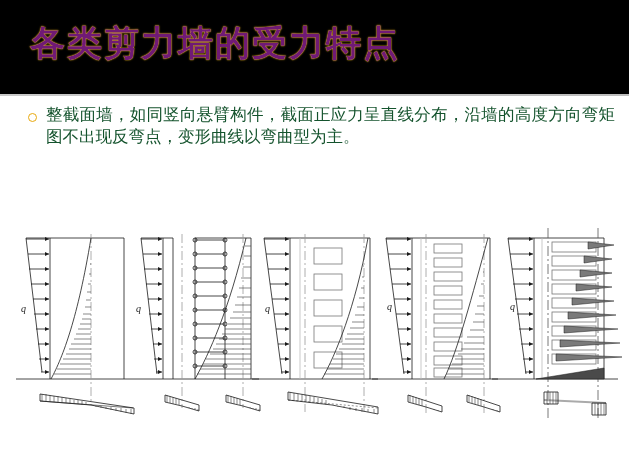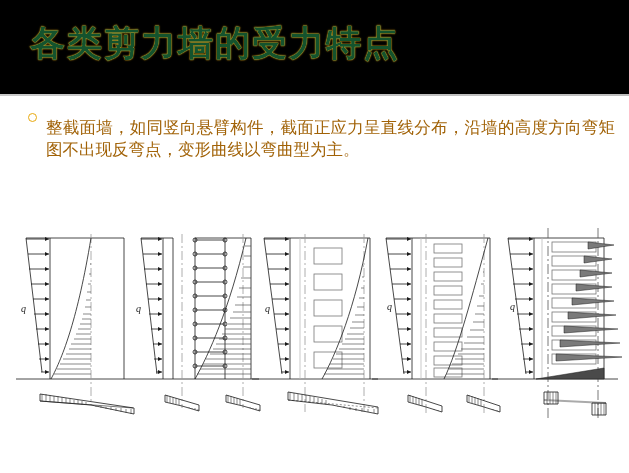--- a/index.html
+++ b/index.html
@@ -10,21 +10,21 @@
   #slide{position:relative;width:629px;height:473px;background:#ffffff;}
 
   
   .title-band{
     position:absolute;left:0;top:0;width:629px;height:94px;background:#000000;
   }
   .title-text{
     position:absolute;left:30px;top:20px;
     font-family:"Liberation Serif","DejaVu Serif",serif;
     font-size:35px;font-weight:bold;letter-spacing:2px;
-    color:#14532d;
+    color:#701a75;
     text-shadow:0 0 1px #ffd34d,0 0 2px #d49a00;
     white-space:nowrap;
   }
   .title-underline{
     position:absolute;left:0;top:94px;width:629px;height:2px;
     background:linear-gradient(to right,#c9c9c9,#bdbdbd);
   }
 
   
   .body-area{
@@ -37,25 +37,24 @@
     margin:0 0 0 0;padding:0;
   }
   .bullet-mark{
     flex:0 0 auto;
     width:9px;height:9px;border:1.7px solid #e8a90e;border-radius:50%;
     margin:9px 9px 0 28px;box-sizing:border-box;
   }
   .bullet-text{
     flex:1 1 auto;
     font-family:"Liberation Serif","DejaVu Serif",serif;
-    font-size:16.5px;line-height:1.32;color:#a16207;
+    font-size:16.5px;line-height:1.32;color:#14532d;
     padding-right:14px;
     text-align:justify;
     letter-spacing:0px;
-    margin-top:13px;
   }
   .b1{margin-top:6px;}
   .b2{margin-top:1px;}
 
   
   .figures{
     position:absolute;left:0;top:222px;width:629px;height:215px;background:#ffffff;
   }
   .fig{position:absolute;top:0;width:129px;height:215px;}
   .fig svg{display:block;}

